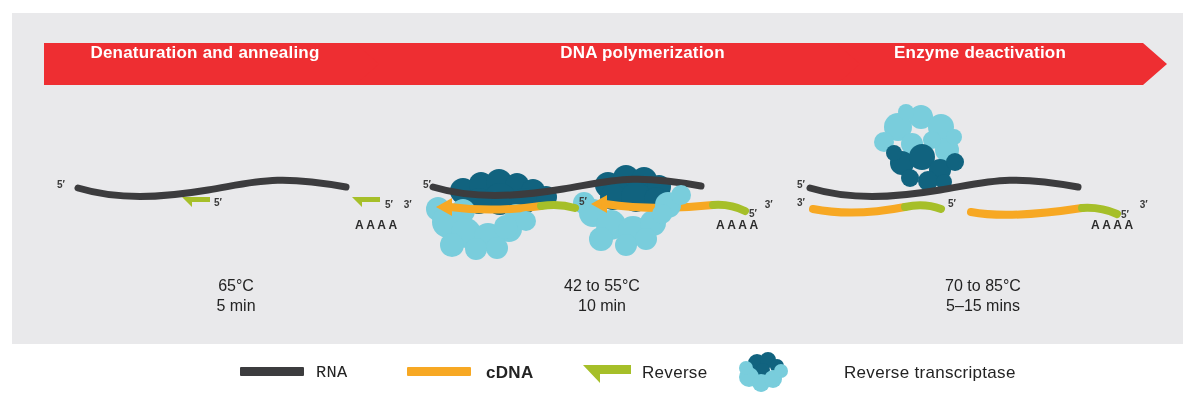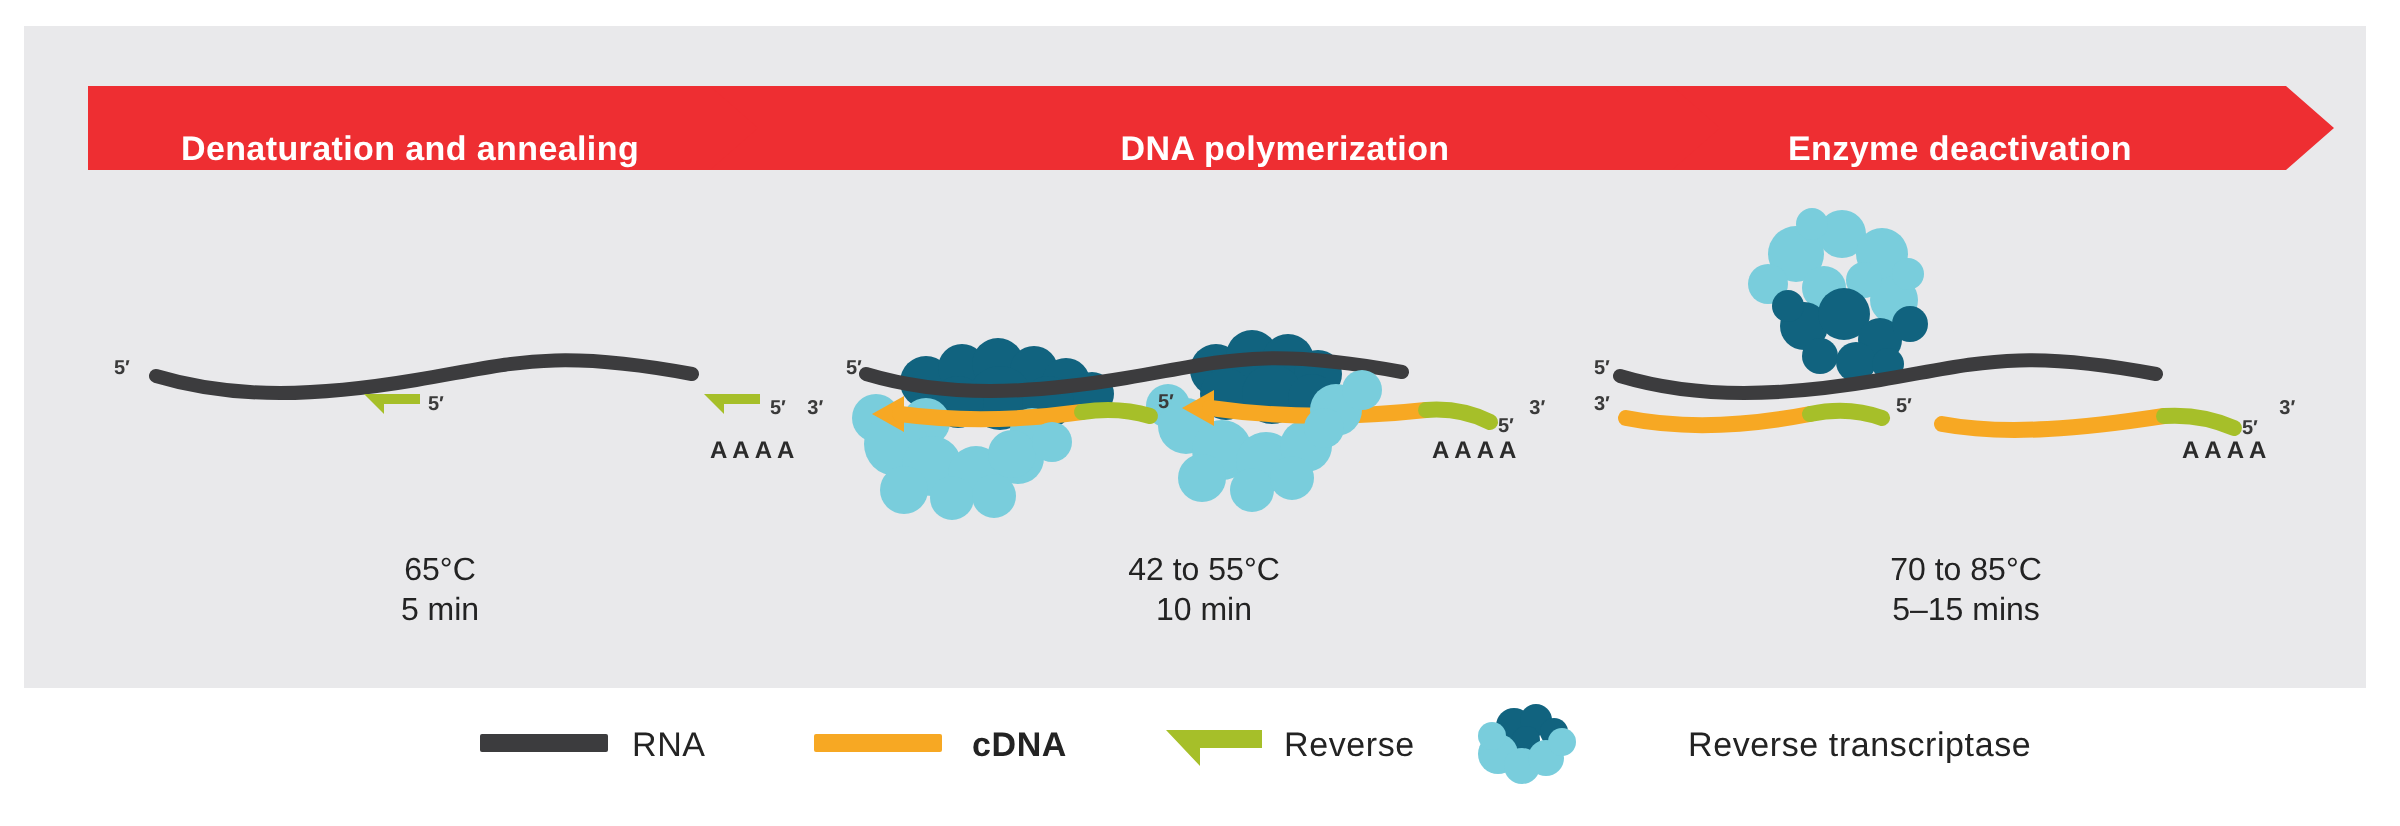--- a/index.html
+++ b/index.html
@@ -5,21 +5,21 @@
   html,body{margin:0;padding:0;background:#ffffff;}
   .stage{
     position:relative;width:1200px;height:413px;background:#ffffff;overflow:hidden;
     font-family:"Liberation Sans", sans-serif;color:#232323;
   }
   .gray-panel{position:absolute;left:12px;top:13px;width:1171px;height:331px;background:#e9e9eb;}
 
   
   .banner-arrow{
     position:absolute;top:43px;height:42px;background:#ee2e32;
-    display:flex;align-items:flex-end;justify-content:center;
+    display:flex;align-items:flex-start;justify-content:center;
     color:#ffffff;font-weight:700;font-size:17px;letter-spacing:.2px;
   }
   .arrow-first{clip-path:polygon(0 0, calc(100% - 24px) 0, 100% 50%, calc(100% - 24px) 100%, 0 100%);}
   .arrow-next{clip-path:polygon(0 0, calc(100% - 24px) 0, 100% 50%, calc(100% - 24px) 100%, 0 100%, 24px 50%);}
   .a1{left:44px;width:322px;padding-right:16px;}
   .a2{left:355px;width:435px;padding-left:70px;}
   .a3{left:779px;width:374px;padding-left:14px;}
 
   .svg-layer{position:absolute;left:0;top:0;width:1200px;height:413px;pointer-events:none;}
 
@@ -189,35 +189,35 @@
 
   <div class="prime" style="left:797px;top:180px;">5′</div>
   <div class="polya-row" style="left:1091px;top:179px;">
     <span class="polya">AAAA</span>
     <span class="polya-prime">3′</span>
   </div>
   <div class="prime" style="left:797px;top:198px;">3′</div>
   <div class="prime" style="left:948px;top:199px;">5′</div>
   <div class="prime" style="left:1121px;top:210px;">5′</div>
 
-  <div class="temp-block" style="left:110px;">
+  <div class="temp-block" style="left:126px;">
     <div>65°C</div>
     <div>5 min</div>
   </div>
   <div class="temp-block" style="left:492px;">
     <div>42 to 55°C</div>
     <div>10 min</div>
   </div>
   <div class="temp-block" style="left:873px;">
     <div>70 to 85°C</div>
     <div>5–15 mins</div>
   </div>
 
   <div class="legend-swatch" style="left:240px;top:367px;background:#3c3c3e;"></div>
-  <div class="legend-label" style="left:316px;">RNA</div>
+  <div class="legend-label" style="left:316px;font-family:Liberation Mono, monospace;">RNA</div>
 
   <div class="legend-swatch" style="left:407px;top:367px;background:#f7a823;"></div>
   <div class="legend-label" style="left:486px;font-weight:bold;">cDNA</div>
 
   <div class="legend-label" style="left:642px;">Reverse</div>
 
   <div class="legend-label" style="left:844px;">Reverse transcriptase</div>
 
 </div>
 

